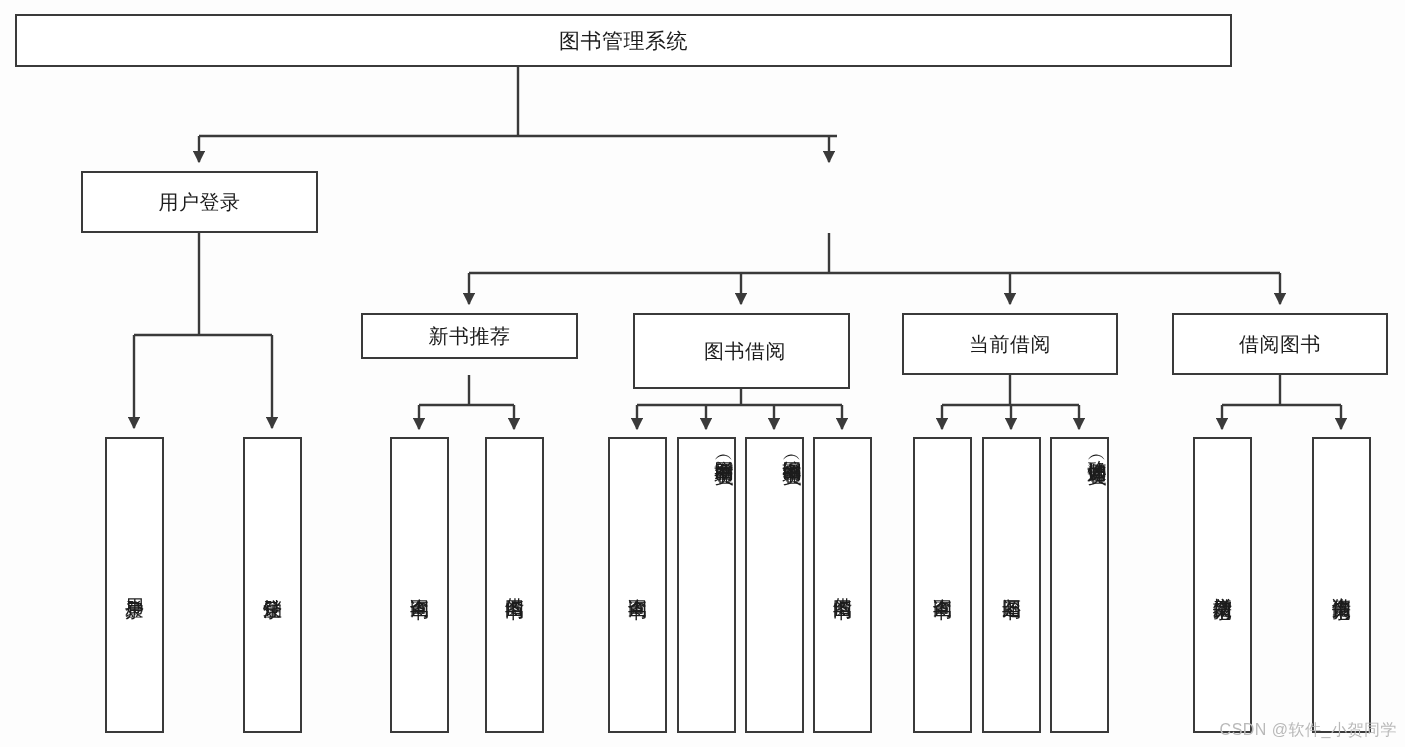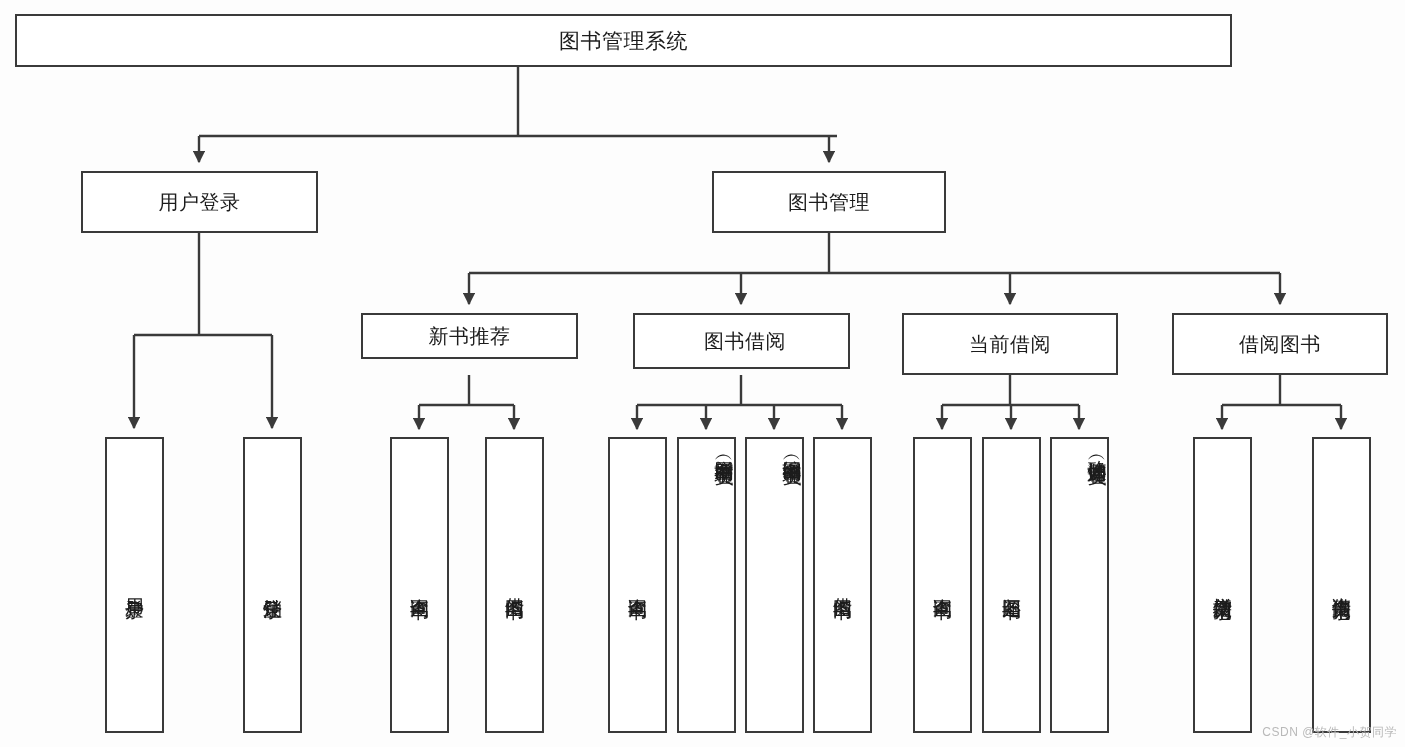--- a/index.html
+++ b/index.html
@@ -57,21 +57,21 @@
   }
   .vlabel {
     writing-mode: vertical-rl;
     text-orientation: upright;
     white-space: nowrap;
   }
   .watermark {
     position: absolute;
     right: 8px;
     bottom: 6px;
-    font-size: 12px;
+    font-size: 16px;
     color: #b9b9b9;
     letter-spacing: 0.5px;
     white-space: nowrap;
   }
 </style>
 </head>
 <body>
 
 <div id="canvas">
 
@@ -125,28 +125,25 @@
     </g>
   </svg>
 
   <div class="node root" style="left:15px; top:14px; width:1217px; height:53px;">
     <span>图书管理系统</span>
   </div>
 
   <div class="node h" style="left:81px; top:171px; width:237px; height:62px;">
     <span>用户登录</span>
   </div>
-  <div class="node h" style="left:712px; top:171px; width:234px; height:62px;">
-    <span>图书管理</span>
-  </div>
 
   <div class="node h" style="left:361px; top:313px; width:217px; height:46px;">
     <span>新书推荐</span>
   </div>
-  <div class="node h" style="left:633px; top:313px; width:217px; height:56px;padding-left:7px;">
+  <div class="node h" style="left:633px; top:313px; width:217px; height:76px;padding-left:7px;">
     <span>图书借阅</span>
   </div>
   <div class="node h" style="left:902px; top:313px; width:216px; height:62px;">
     <span>当前借阅</span>
   </div>
   <div class="node h" style="left:1172px; top:313px; width:216px; height:62px;">
     <span>借阅图书</span>
   </div>
 
   <div class="node v centered" style="left:105px; top:437px; width:59px; height:296px;">

